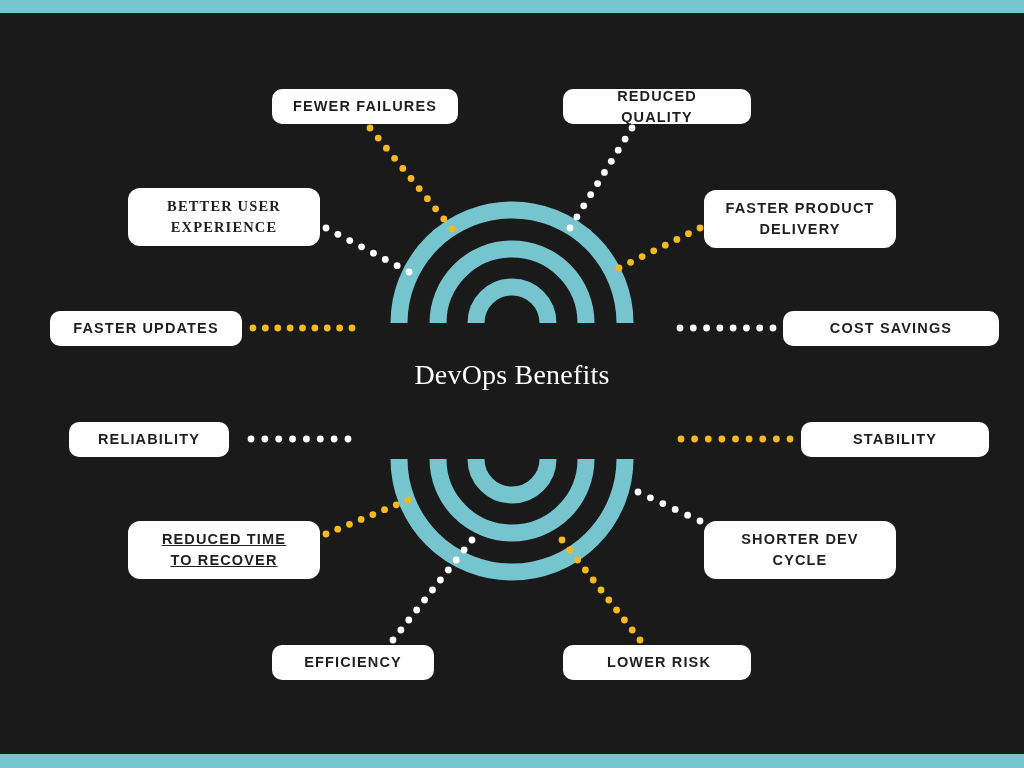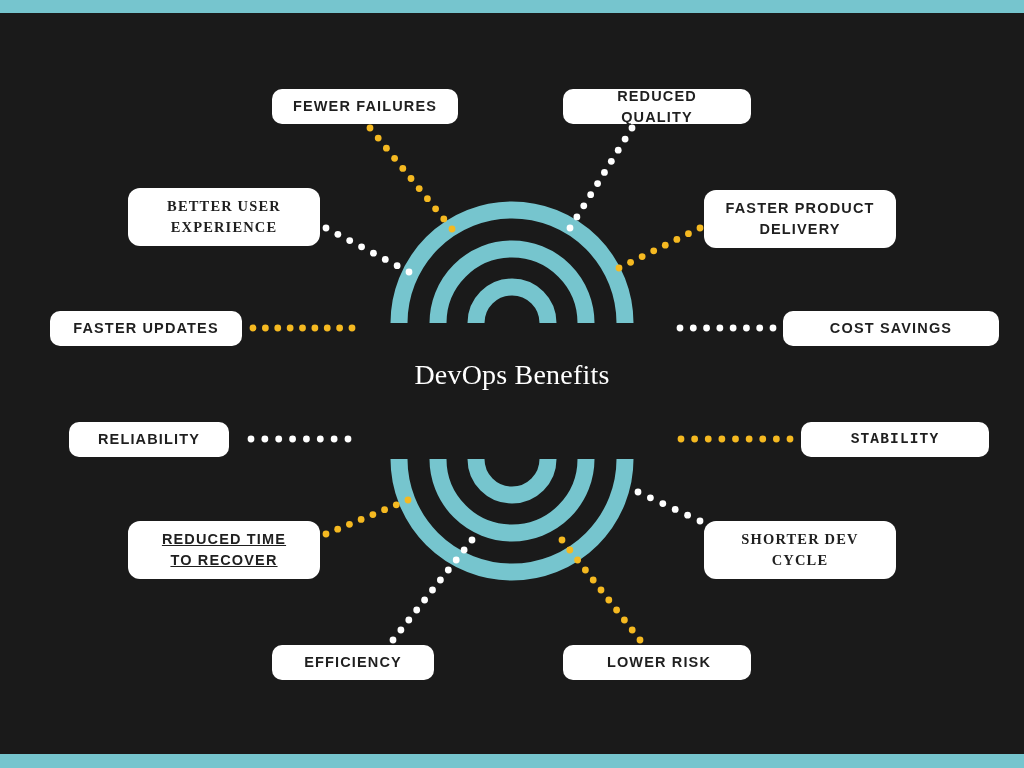--- a/index.html
+++ b/index.html
@@ -202,22 +202,22 @@
   <div id="pill-layer">
       <div class="pill teal" style="left: 272px; top: 89px; width: 186px; height: 35px;">FEWER FAILURES</div>
       <div class="pill white" style="left: 563px; top: 89px; width: 188px; height: 35px;">REDUCED QUALITY</div>
       <div class="pill white two-line" style="left: 128px; top: 188px; width: 192px; height: 58px; font-family: Liberation Serif, serif;">BETTER USER
 EXPERIENCE</div>
       <div class="pill teal two-line" style="left: 704px; top: 190px; width: 192px; height: 58px;">FASTER PRODUCT
 DELIVERY</div>
       <div class="pill teal" style="left: 50px; top: 311px; width: 192px; height: 35px;">FASTER UPDATES</div>
       <div class="pill white" style="left: 783px; top: 311px; width: 216px; height: 35px;">COST SAVINGS</div>
       <div class="pill white" style="left: 52px; top: 422px; width: 160px; height: 35px; margin-left: 17px;">RELIABILITY</div>
-      <div class="pill teal" style="left: 801px; top: 422px; width: 188px; height: 35px; font-family: Liberation Mono, monospace;">STABILITY</div>
+      <div class="pill teal" style="left: 801px; top: 422px; width: 188px; height: 35px;">STABILITY</div>
       <div class="pill teal two-line" style="left: 128px; top: 521px; width: 192px; height: 58px; text-decoration: underline;">REDUCED TIME
 TO RECOVER</div>
-      <div class="pill white two-line" style="left: 704px; top: 521px; width: 192px; height: 58px; font-family: Liberation Serif, serif;">SHORTER DEV
+      <div class="pill white two-line" style="left: 704px; top: 521px; width: 192px; height: 58px;">SHORTER DEV
 CYCLE</div>
       <div class="pill white" style="left: 272px; top: 645px; width: 162px; height: 35px;">EFFICIENCY</div>
       <div class="pill teal" style="left: 563px; top: 645px; width: 188px; height: 35px; padding-left: 20px;">LOWER RISK</div>
     </div>
 
 </div>
 
 </body></html>

